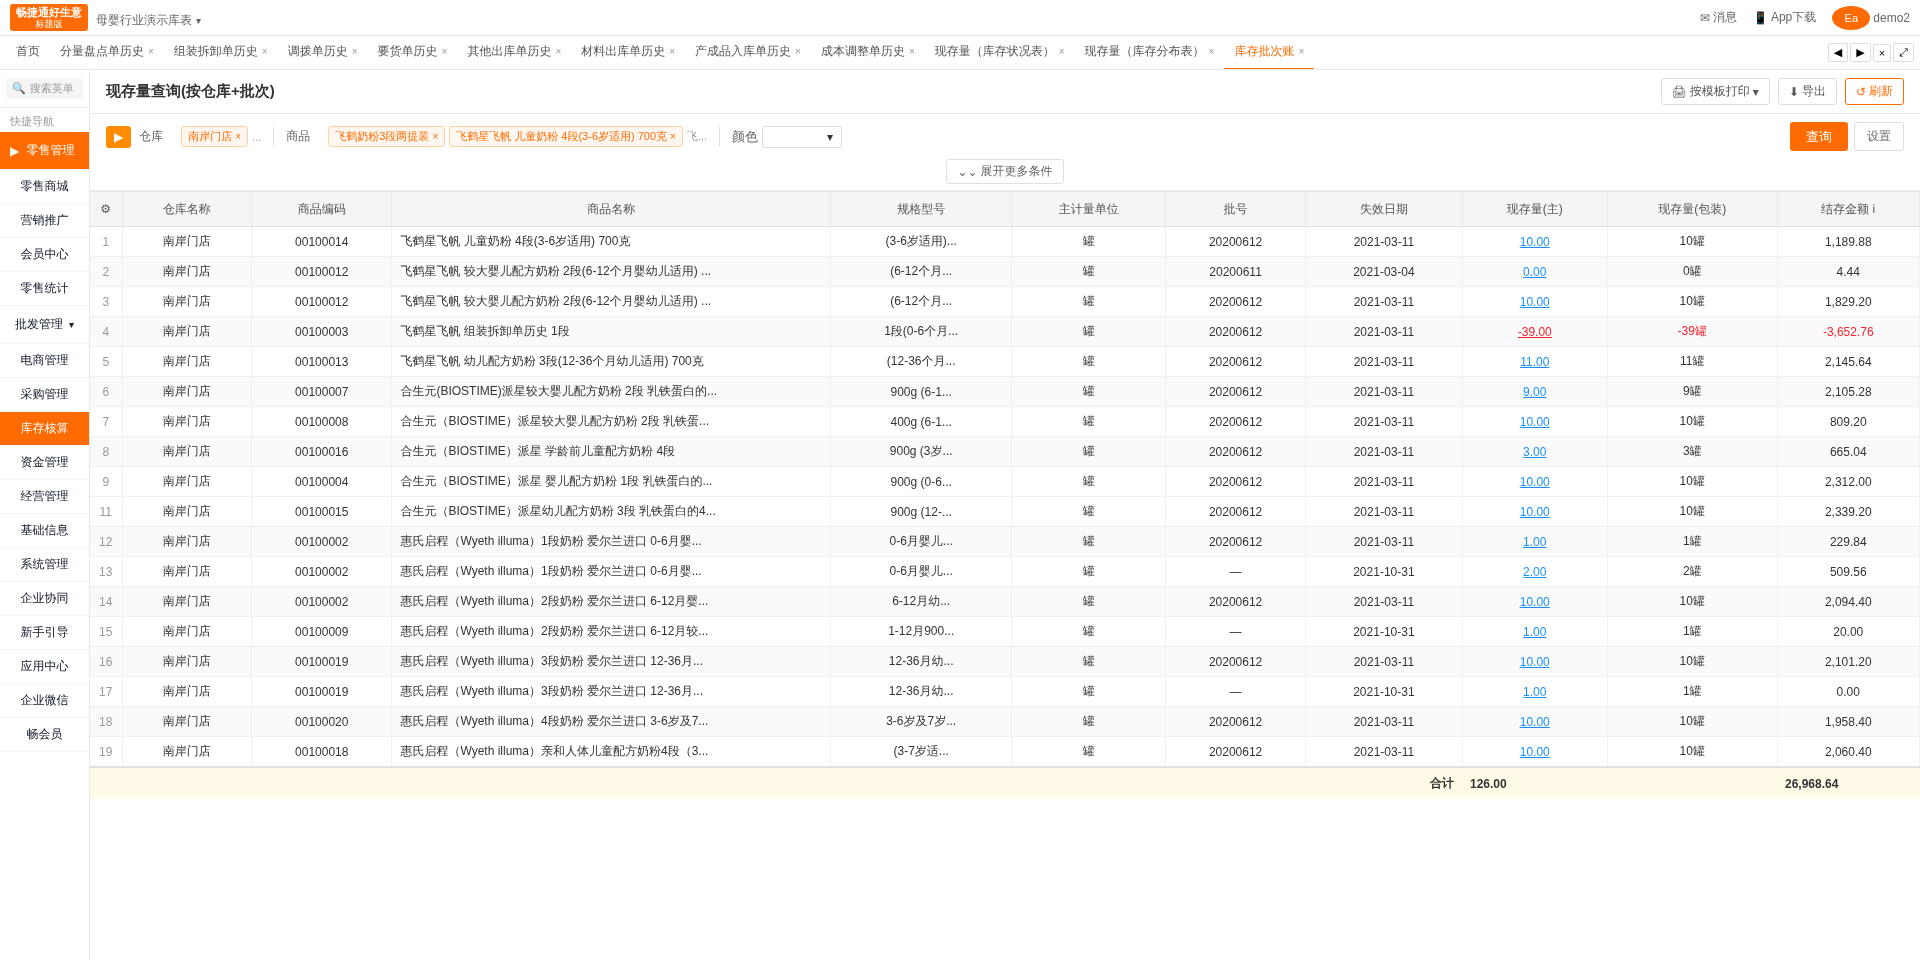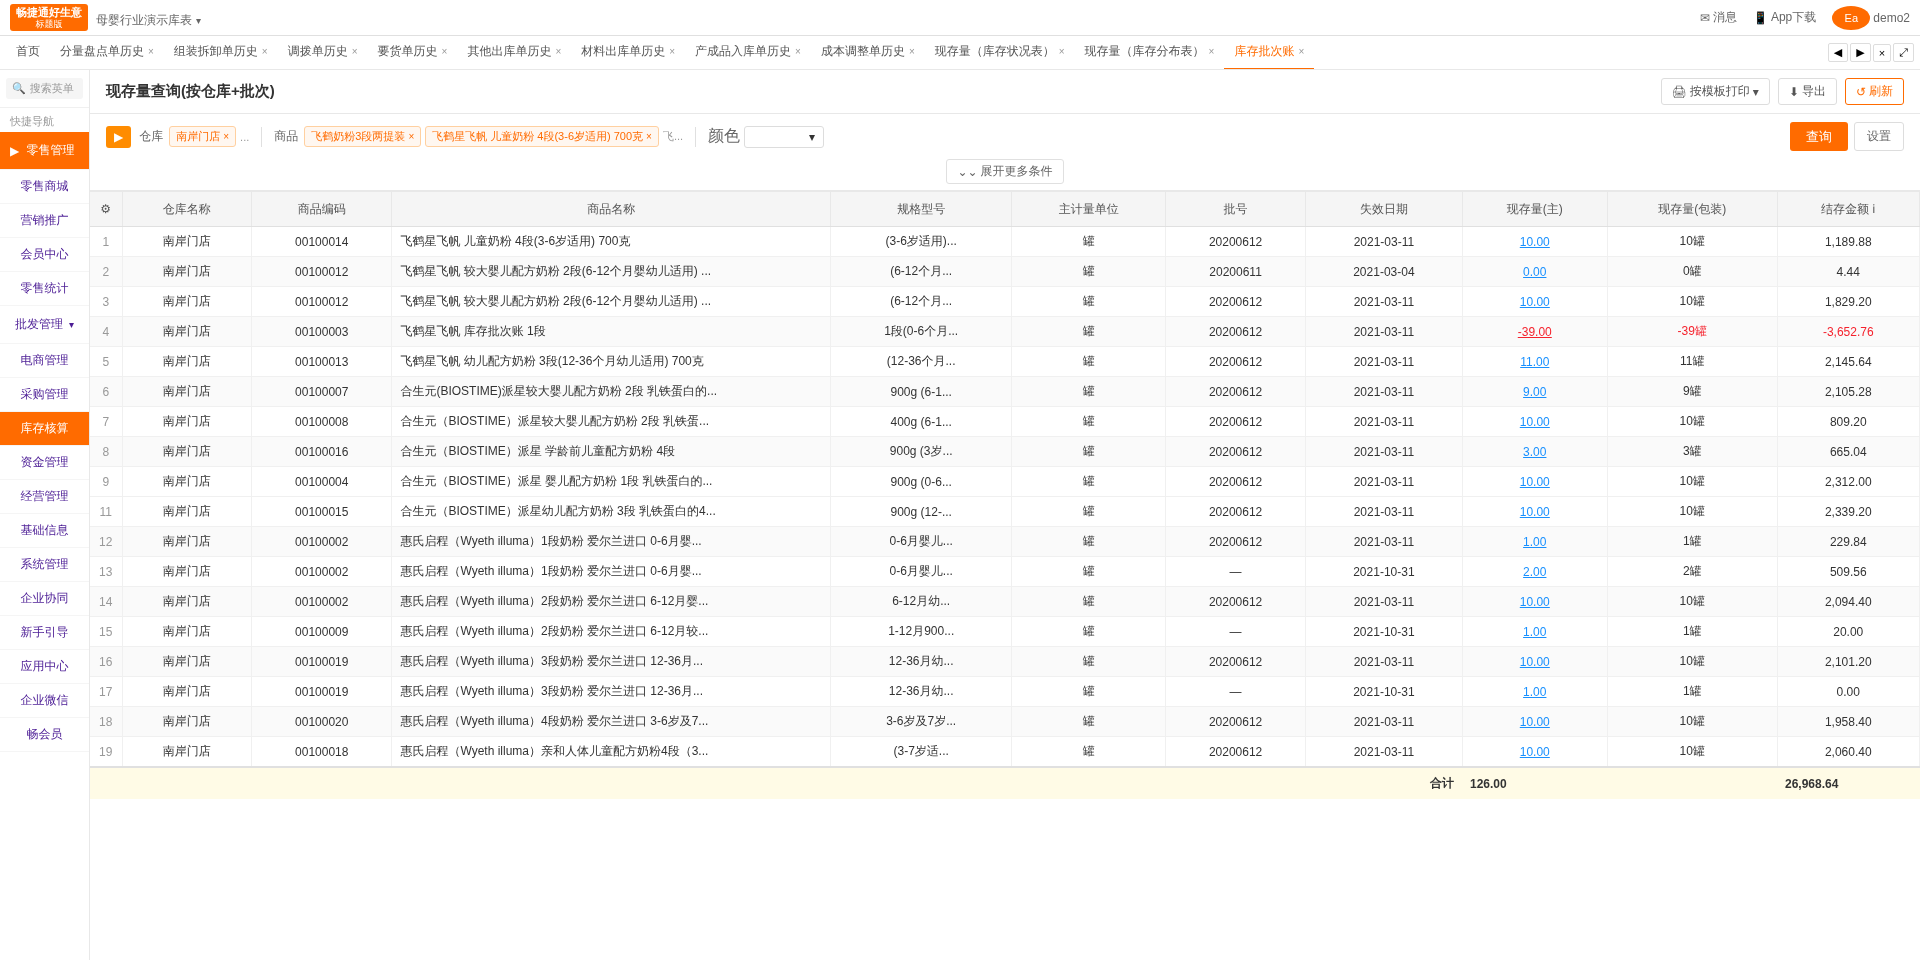--- a/index.html
+++ b/index.html
@@ -45,21 +45,21 @@
     .sidebar {
       width: 90px; background: #fff; border-right: 1px solid #e8e8e8;
       display: flex; flex-direction: column; overflow-y: auto;
     }
     .sidebar-search { padding: 8px 6px; border-bottom: 1px solid #f0f0f0; }
     .sidebar-search-box { display: flex; align-items: center; background: #f5f5f5; border-radius: 3px; padding: 3px 6px; gap: 4px; cursor: pointer; }
     .sidebar-search-box span { font-size: 11px; color: #999; }
     .sidebar-nav-label { font-size: 11px; color: #999; padding: 6px 10px 3px; }
     .sidebar-item {
       padding: 8px 6px; cursor: pointer; text-align: center;
-      font-size: 12px; color: #4c1d95; display: flex; flex-direction: column;
+      font-size: 12px; color: #0f172a; display: flex; flex-direction: column;
       align-items: center; gap: 3px; border-bottom: 1px solid #f5f5f5;
     }
     .sidebar-item.active { background: #ff6b00; color: #fff; }
     .sidebar-item.has-arrow { flex-direction: row; justify-content: space-between; padding: 10px 10px; }
     .sidebar-item.has-arrow .s-label { flex: 1; text-align: center; }
 
     
     .content-area { flex: 1; display: flex; flex-direction: column; overflow: hidden; background: #f5f5f5; }
 
     
@@ -72,21 +72,21 @@
     .btn-action {
       display: flex; align-items: center; gap: 3px; padding: 4px 10px;
       border: 1px solid #ddd; background: #fff; border-radius: 3px;
       cursor: pointer; font-size: 12px; color: #555;
     }
     .btn-refresh { color: #ff6b00; border-color: #ff6b00; }
     .filter-expand-btn {
       background: #ff8c00; color: #fff; border: none; border-radius: 3px;
       padding: 4px 8px; cursor: pointer; font-size: 12px;
     }
-    .filter-group { display: flex; align-items: center; gap: 6px; }
+    .filter-group { display: flex; align-items: center; gap: 18px; }
     .filter-label { font-size: 12px; color: #666; white-space: nowrap; }
     .filter-tags { display: flex; align-items: center; gap: 4px; flex-wrap: wrap; }
     .filter-tag {
       display: flex; align-items: center; gap: 3px;
       background: #fff7f0; border: 1px solid #ffd0a0; border-radius: 3px;
       padding: 2px 6px; font-size: 11px; color: #ff6b00;
     }
     .filter-tag .tag-close { cursor: pointer; color: #ff6b00; font-size: 10px; }
     .filter-more { font-size: 11px; color: #999; cursor: pointer; }
     .filter-separator { width: 1px; height: 20px; background: #e0e0e0; margin: 0 4px; }
@@ -139,21 +139,21 @@
 
     .filter-row {
       display: flex; align-items: center; padding: 8px 16px; gap: 8px; position: relative;
     }
 
     .filter-right-btns {
       margin-left: auto; display: flex; gap: 6px;
     }
 
     .color-filter { display: flex; align-items: center; gap: 4px; }
-    .color-filter-label { font-size: 16px; color: #666; }
+    .color-filter-label { font-size: 13px; color: #666; }
     .color-dropdown {
       display: flex; align-items: center; border: 1px solid #ddd; border-radius: 3px;
       padding: 3px 8px; cursor: pointer; font-size: 12px; background: #fff; min-width: 80px;
       justify-content: space-between;
     }
   </style>
 </head>
 <body>
 
 <div class="top-bar">
@@ -405,21 +405,21 @@
     <td>20200612</td>
     <td>2021-03-11</td>
     <td class="num-col">10.00</td>
     <td class="">10罐</td>
     <td class="">1,829.20</td>
   </tr>
             <tr class="alt">
     <td class="row-num">4</td>
     <td>南岸门店</td>
     <td>00100003</td>
-    <td class="name-col" title="飞鹤星飞帆 婴儿配方奶粉 1段">飞鹤星飞帆 库存批次账 1段</td>
+    <td class="name-col" title="飞鹤星飞帆 婴儿配方奶粉 1段">飞鹤星飞帆 组装拆卸单历史 1段</td>
     <td>1段(0-6个月...</td>
     <td>罐</td>
     <td>20200612</td>
     <td>2021-03-11</td>
     <td class="num-col neg">-39.00</td>
     <td class=" neg">-39罐</td>
     <td class=" neg">-3,652.76</td>
   </tr>
             <tr>
     <td class="row-num">5</td>

